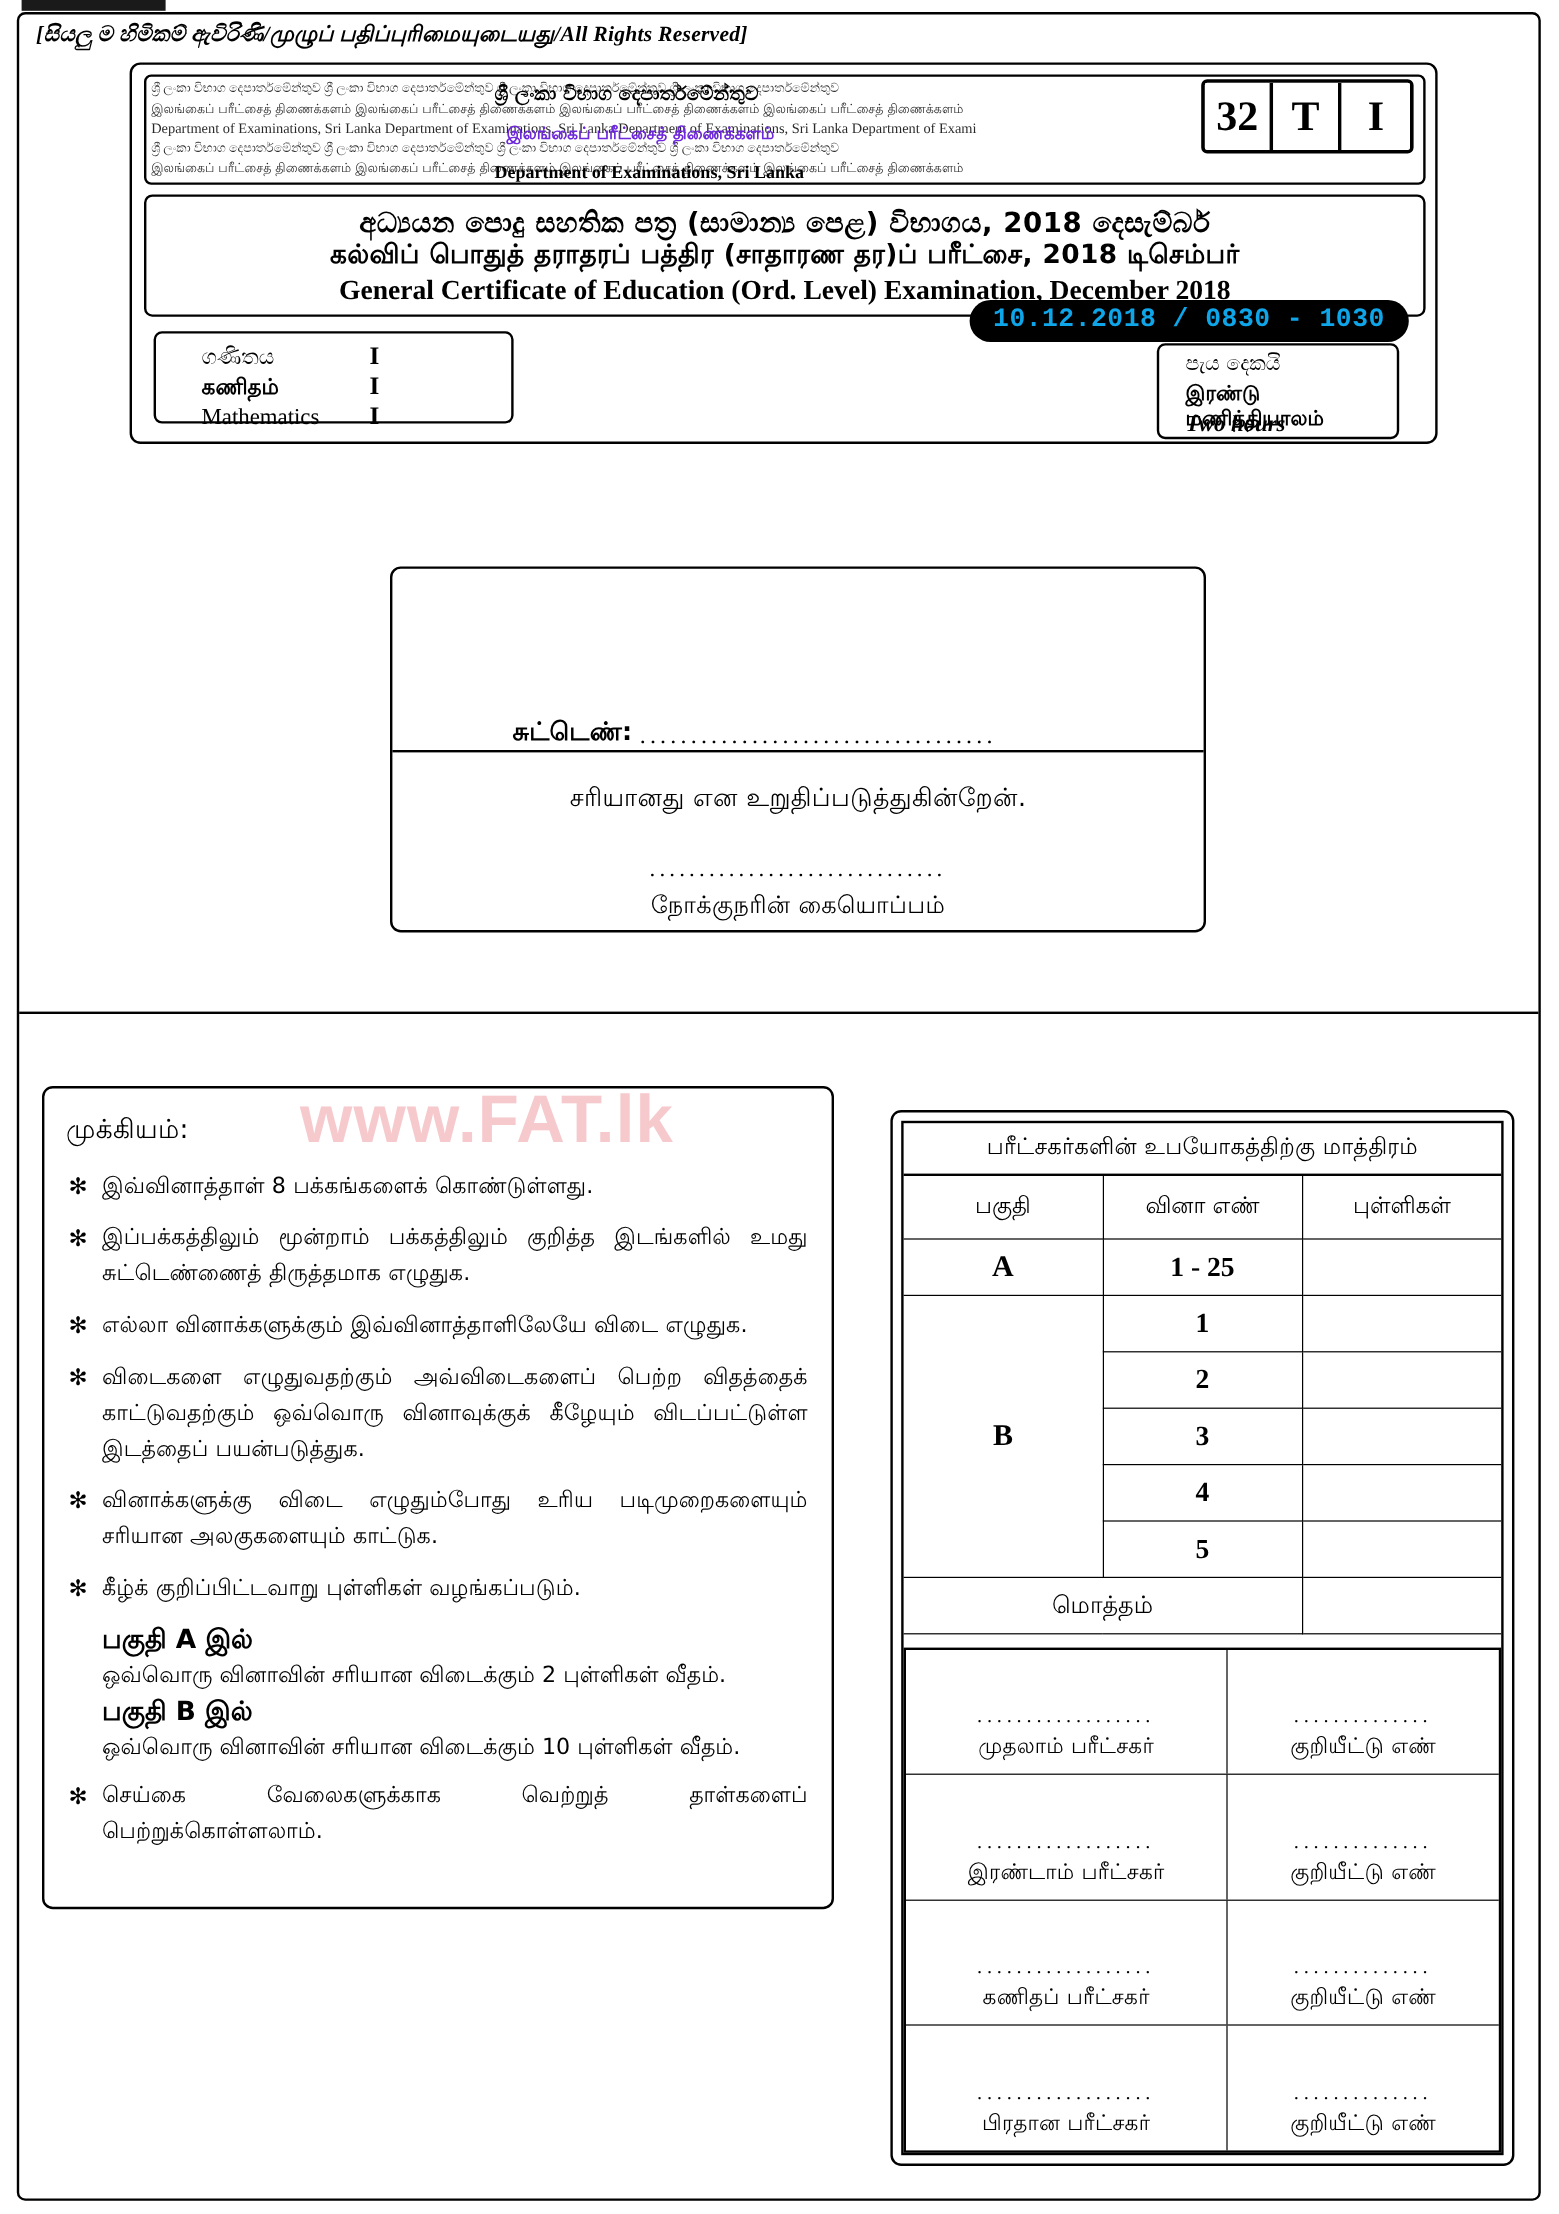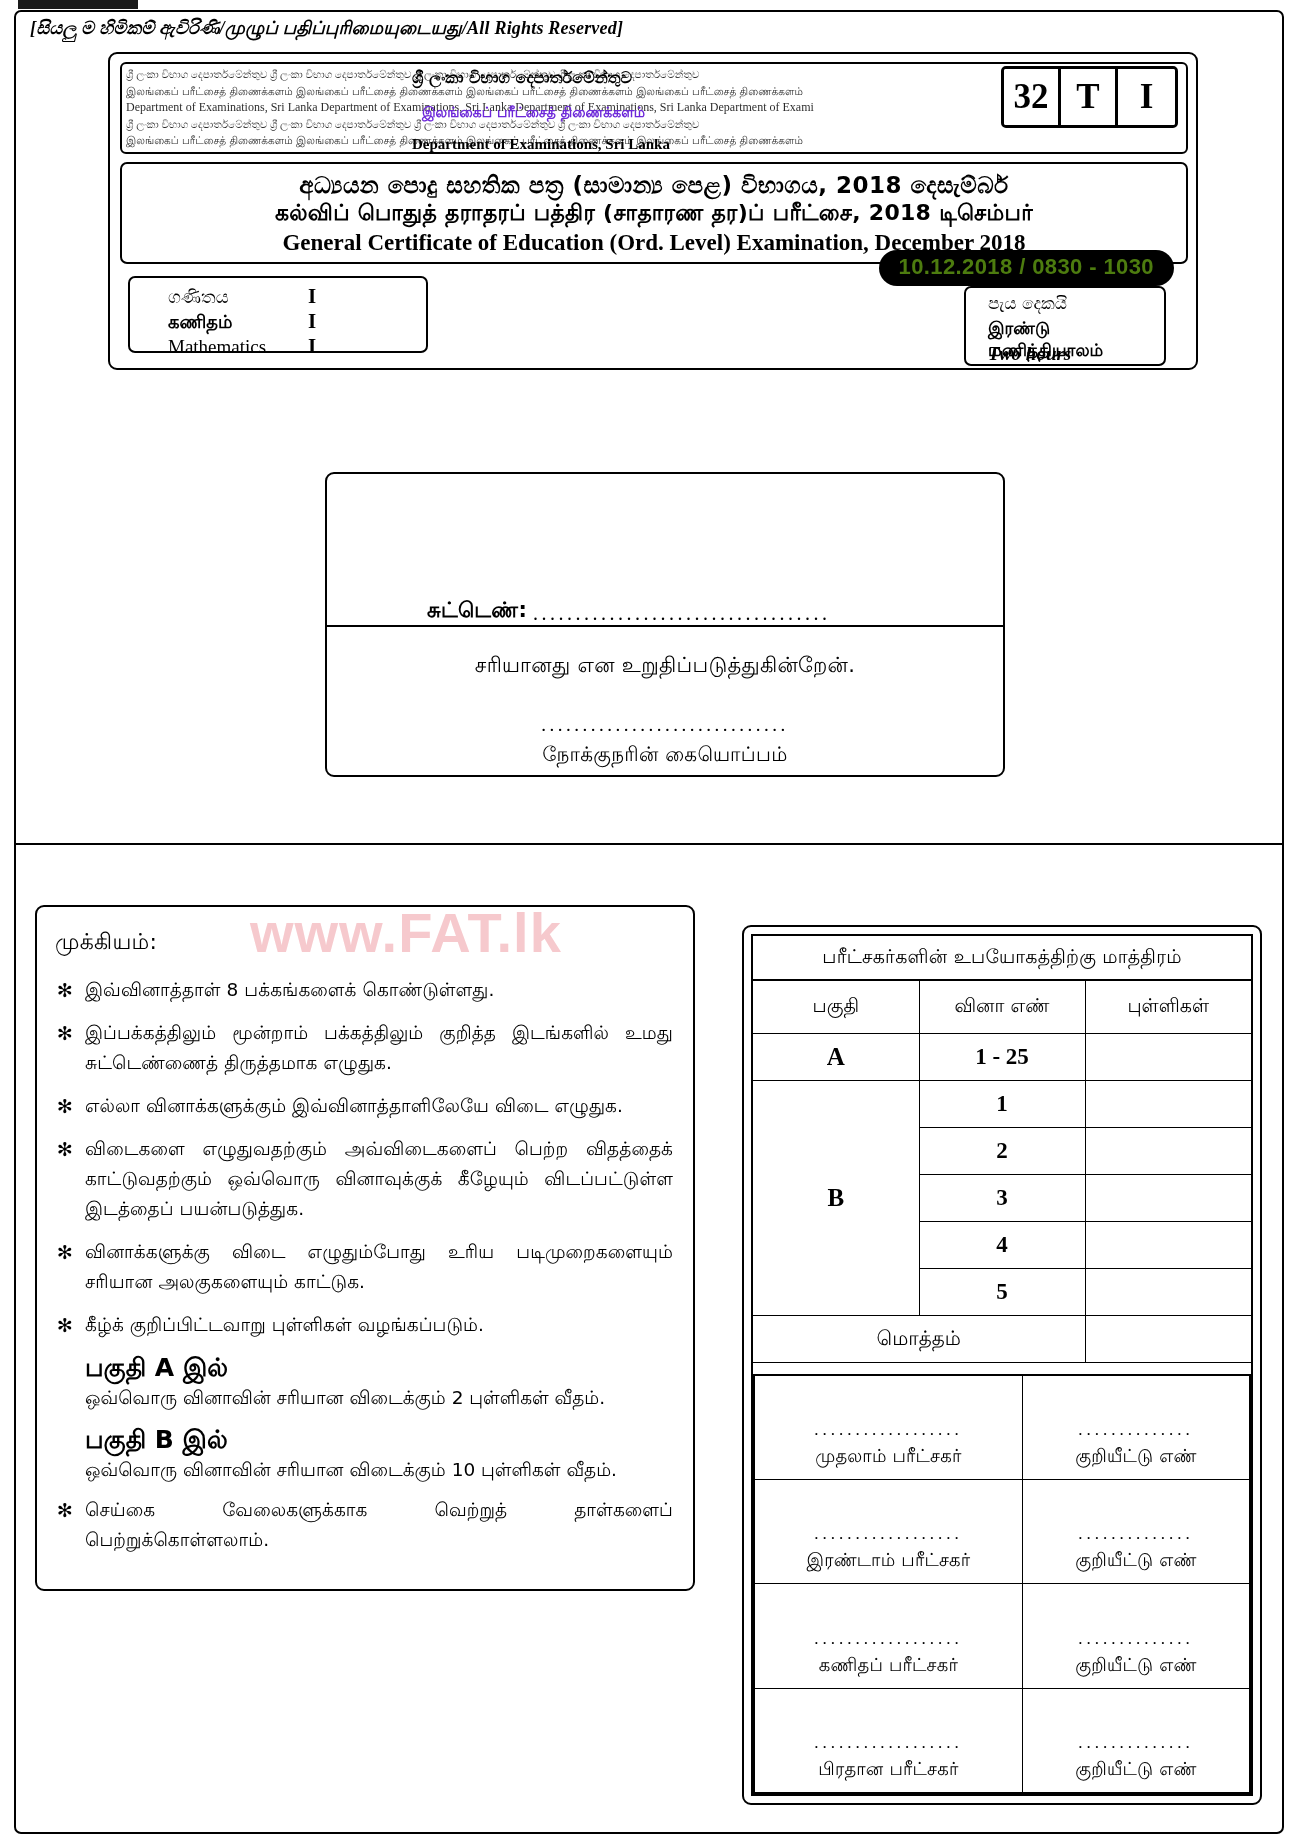--- a/index.html
+++ b/index.html
@@ -178,24 +178,24 @@
   .subject-box .snum {
     font-family: "Liberation Serif", serif;
     font-size: 21px; font-weight: bold;
   }
 
   
   .datetime-pill {
     position: absolute;
     right: 22px; top: 196px;
     background: #000;
-    color: #4d7c0f;
+    color: #0ea5e9;
     border-radius: 18px;
     padding: 4px 20px 6px 20px;
-    font-family: Liberation Sans, sans-serif;
+    font-family: Liberation Mono, monospace;
     font-size: 22px;
     font-weight: bold;
     letter-spacing: 0.4px;
     white-space: nowrap;
   }
 
   
   .duration-box {
     position: absolute;
     right: 30px; top: 232px;
@@ -327,25 +327,24 @@
   .ins-text {
     flex: 1;
     font-family: "DejaVu Sans", sans-serif;
     font-size: 18.5px;
     line-height: 30px;
     text-align: justify;
     letter-spacing: 0.1px;
   }
   .ins-sub {
     font-family: "DejaVu Sans", sans-serif;
-    font-size: 25px;
+    font-size: 22px;
     line-height: 30px;
     font-weight: bold;
     margin-left: 30px;
-    margin-top: 12px;
   }
   .ins-sub-body {
     font-family: "DejaVu Sans", sans-serif;
     font-size: 18.5px;
     line-height: 30px;
     margin-left: 30px;
     text-align: justify;
   }
 
   

